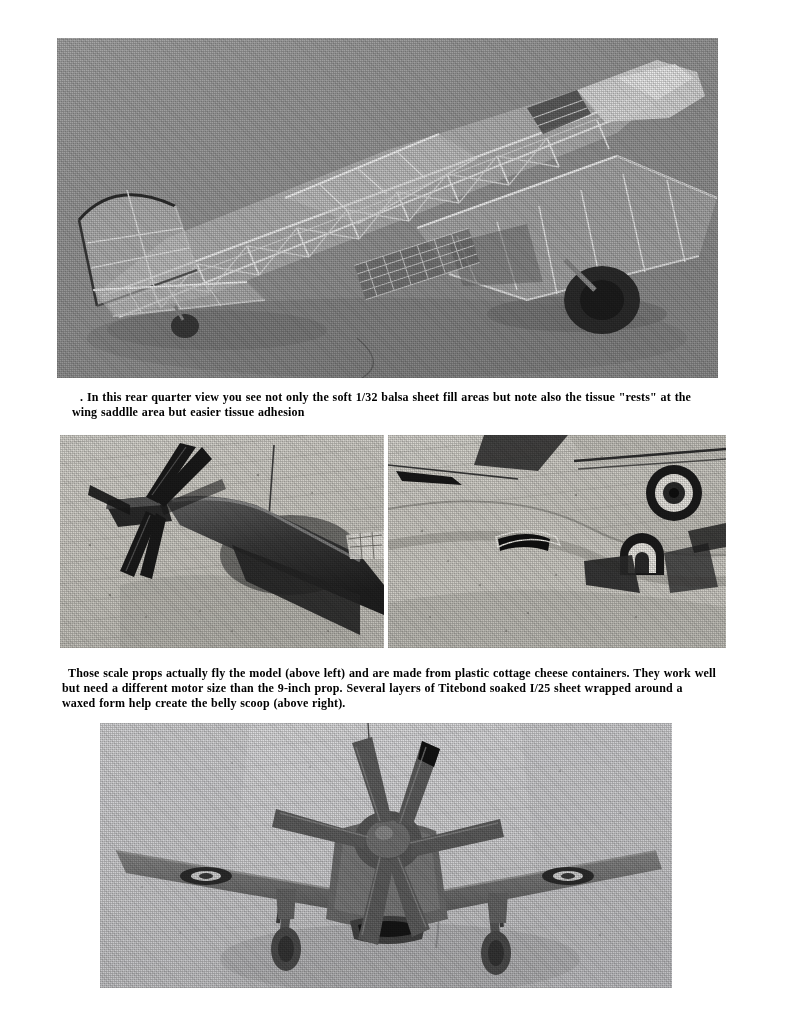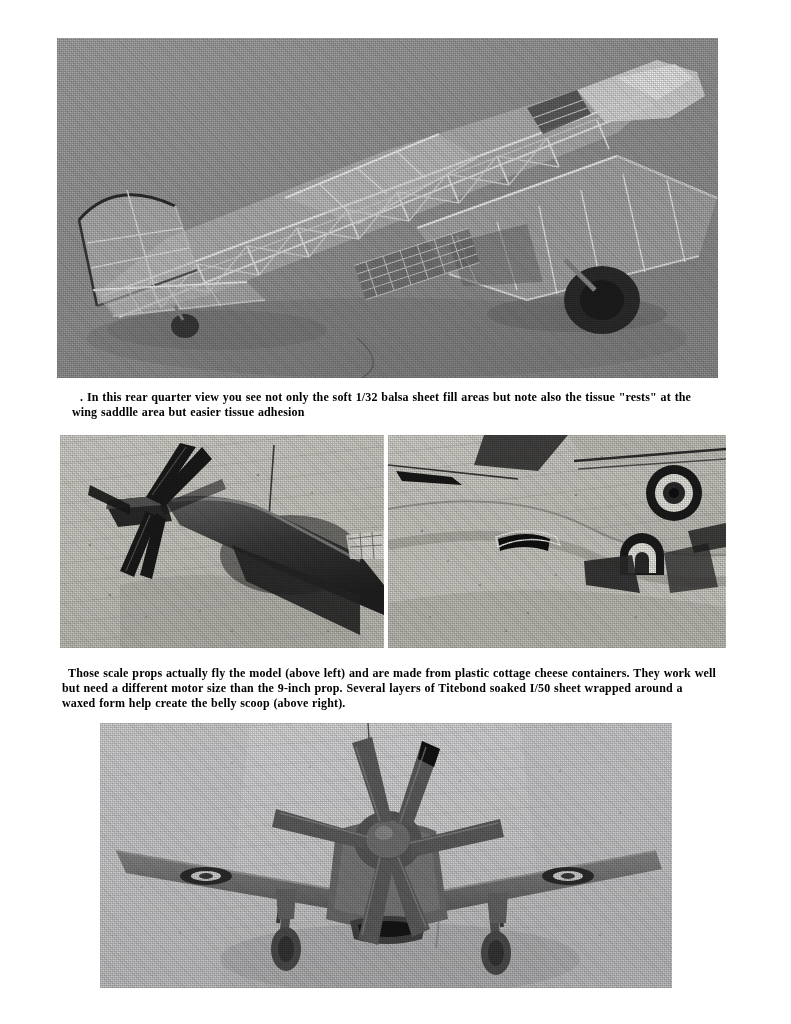--- a/index.html
+++ b/index.html
@@ -384,21 +384,21 @@
         <circle cx="118" cy="196" r="1.1"></circle>
           <circle cx="42" cy="182" r="1"></circle>
         <circle cx="168" cy="140" r="1"></circle>
           <circle cx="248" cy="182" r="1.1"></circle>
       </g>
     </svg>
     <div class="grain"></div>
     <div class="grain2"></div>
   </div>
 
-  <div class="caption" id="caption-middle">Those scale props actually fly the model (above left) and are made from plastic cottage cheese containers. They work well but need a different motor size than the 9-inch prop. Several layers of Titebond soaked I/50 sheet wrapped around a waxed form help create the belly scoop (above right).</div>
+  <div class="caption" id="caption-middle">Those scale props actually fly the model (above left) and are made from plastic cottage cheese containers. They work well but need a different motor size than the 9-inch prop. Several layers of Titebond soaked I/25 sheet wrapped around a waxed form help create the belly scoop (above right).</div>
 
   <div class="photo" id="photo-bottom">
     <svg viewBox="0 0 572 265" preserveAspectRatio="none">
       <defs>
         <linearGradient id="bgB" x1="0" y1="0" x2="0.2" y2="1">
           <stop offset="0" stop-color="#dedee0"></stop>
           <stop offset="0.55" stop-color="#d2d2d4"></stop>
           <stop offset="1" stop-color="#bfbfc1"></stop>
         </linearGradient>
         <linearGradient id="wingB" x1="0" y1="0" x2="0" y2="1">

